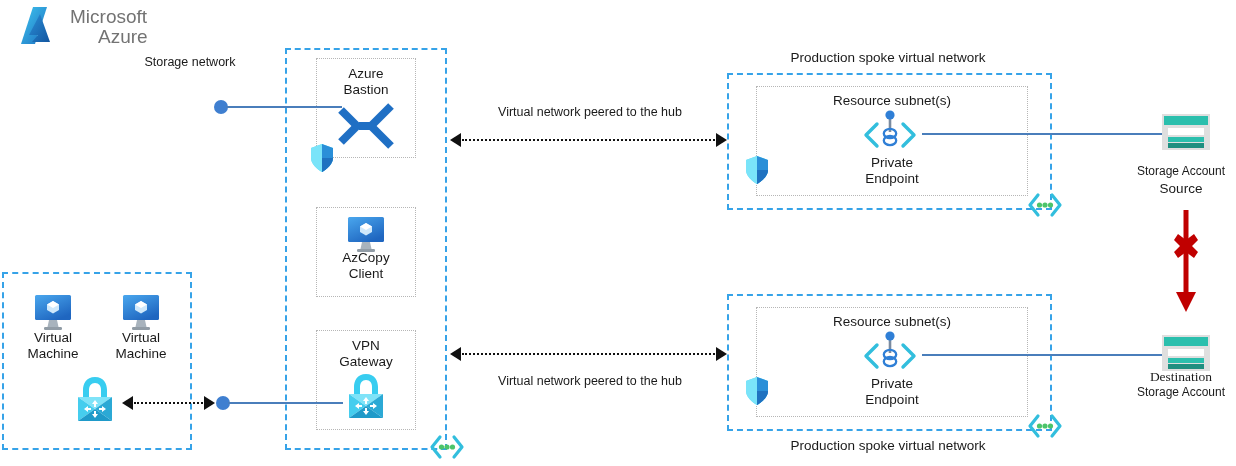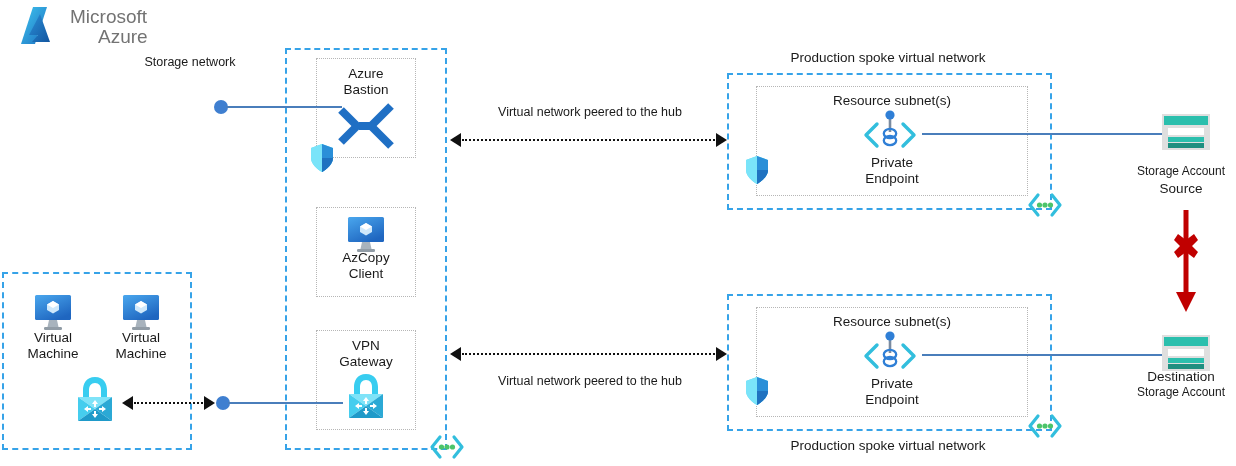--- a/index.html
+++ b/index.html
@@ -360,16 +360,16 @@
 
   <div class="abs" style="left:1160px; top:333px;">
     <svg width="52" height="40" viewBox="0 0 52 40">
       <rect x="2" y="2" width="48" height="36" fill="#dfdfdf"></rect>
       <rect x="4" y="4" width="44" height="9" fill="#2bbfad"></rect>
       <rect x="8" y="16" width="36" height="7" fill="#ffffff"></rect>
       <rect x="8" y="25" width="36" height="5" fill="#2bbfad"></rect>
       <rect x="8" y="31" width="36" height="5" fill="#1f8f80"></rect>
     </svg>
   </div>
-  <div class="abs storage-cap" style="left:1126px; top:369px; width:110px;">Destination</div>
+  <div class="abs storage-cap" style="left:1126px; top:369px; width:110px;font-family:Liberation Serif, serif;">Destination</div>
   <div class="abs storage-sub" style="left:1126px; top:386px; width:110px;">Storage Account</div>
 
 </div>
 
 </body></html>

